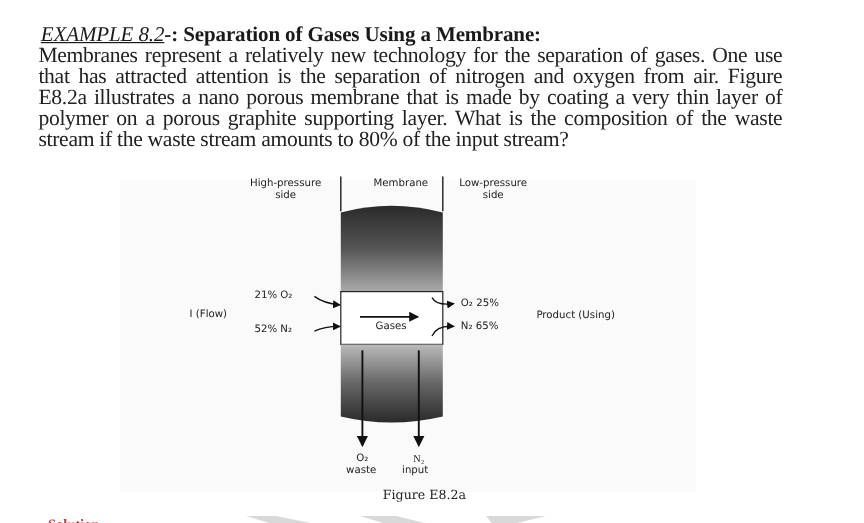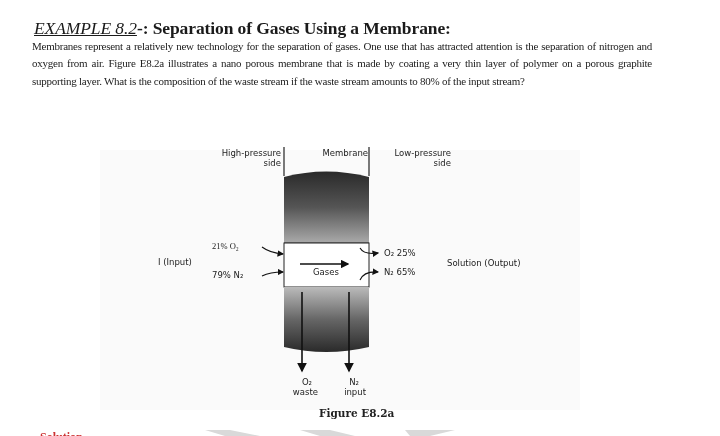--- a/index.html
+++ b/index.html
@@ -1,24 +1,24 @@
 <!DOCTYPE html>
 <html><head>
 <meta charset="utf-8">
 <style>
   html, body { margin:0; padding:0; background:#ffffff; }
   body { width:720px; height:436px; position:relative; overflow:hidden; font-family:"Liberation Serif", serif; color:#1a1a1a; }
   .page { position:absolute; left:0; top:0; width:720px; height:436px; }
   .title { position:absolute; left:34px; top:18px; font-size:17.5px; font-weight:bold; letter-spacing:-0.1px; white-space:nowrap; }
   .title .ex { font-style:italic; text-decoration:underline; font-weight:normal; }
-  .para { position:absolute; left:32px; top:38px; width:620px; font-size:11px; line-height:17.4px; text-align:justify; letter-spacing:-0.25px; color:#222; }
+  .para { position:absolute; left:32px; top:38px; width:620px; font-size:18px; line-height:17.4px; text-align:justify; letter-spacing:-0.25px; color:#222; }
   .para p { margin:0; }
   .fig { position:absolute; left:0; top:0; width:720px; height:436px; }
-  .lbl { position:absolute; font-family:"DejaVu Sans", sans-serif; font-size:8.5px; color:#222; white-space:nowrap; text-align:right; line-height:10px; }
-  .caption { position:absolute; left:319px; top:407px; font-size:10.5px; font-weight:bold; font-family:"DejaVu Serif", serif; color:#222; }
+  .lbl { position:absolute; font-family:"DejaVu Sans", sans-serif; font-size:8.5px; color:#222; white-space:nowrap; text-align:center; line-height:10px; }
+  .caption { position:absolute; left:319px; top:407px; font-size:10.5px; font-weight:normal; font-family:"DejaVu Serif", serif; color:#222; }
   .sol { position:absolute; left:40px; top:430px; font-size:12px; color:#c33; font-weight:bold; }
 </style>
 </head>
 <body>
 
 <div class="page">
 
   <div class="title">
     <span class="ex">EXAMPLE 8.2</span><span>-: </span><span>Separation of Gases Using a Membrane:</span>
   </div>
@@ -70,36 +70,36 @@
 
       <polygon points="205,430 230,430 260,436 225,436" fill="#d9d9d9"></polygon>
       <polygon points="300,430 330,430 355,436 320,436" fill="#d9d9d9"></polygon>
       <polygon points="405,430 455,430 430,436 410,436" fill="#d9d9d9"></polygon>
     </svg>
 
     <div class="lbl" style="left:195px;top:148px;width:86px;">
       <div>High-pressure</div>
       <div>side</div>
     </div>
-    <div class="lbl" style="left:286px;top:148px;width:82px;">Membrane</div>
+    <div class="lbl" style="left:286px;top:148px;width:96px;">Membrane</div>
     <div class="lbl" style="left:371px;top:148px;width:80px;">
       <div>Low-pressure</div>
       <div>side</div>
     </div>
 
-    <div class="lbl" style="left:158px;top:257px;">I (Input)</div>
-    <div class="lbl" style="left:212px;top:241px;font-family:Liberation Serif, serif;">21% O₂</div>
-    <div class="lbl" style="left:212px;top:270px;">79% N₂</div>
+    <div class="lbl" style="left:158px;top:257px;">I (Flow)</div>
+    <div class="lbl" style="left:212px;top:241px;">21% O₂</div>
+    <div class="lbl" style="left:212px;top:270px;">52% N₂</div>
     <div class="lbl" style="left:313px;top:267px;">Gases</div>
     <div class="lbl" style="left:384px;top:248px;">O₂ 25%</div>
     <div class="lbl" style="left:384px;top:267px;">N₂ 65%</div>
-    <div class="lbl" style="left:447px;top:258px;">Solution (Output)</div>
+    <div class="lbl" style="left:447px;top:258px;">Product (Using)</div>
 
     <div class="lbl" style="left:292px;top:377px;width:20px;">O₂</div>
-    <div class="lbl" style="left:339px;top:377px;width:20px;">N₂</div>
+    <div class="lbl" style="left:339px;top:377px;width:20px;font-family:Liberation Serif, serif;">N₂</div>
     <div class="lbl" style="left:284px;top:387px;width:34px;">waste</div>
     <div class="lbl" style="left:326px;top:387px;width:40px;">input</div>
 
     <div class="caption">Figure E8.2a</div>
   </div>
 
   <div class="sol">Solution</div>
 </div>
 
 </body></html>

